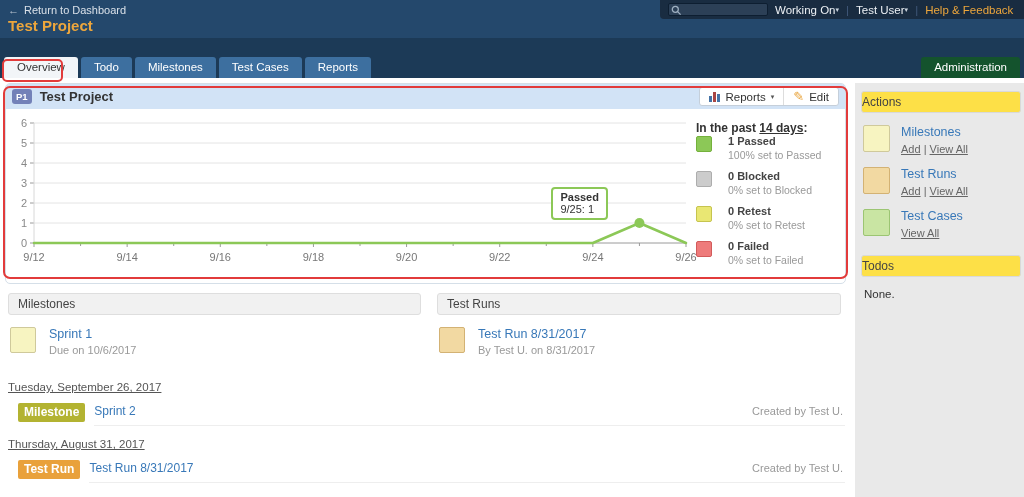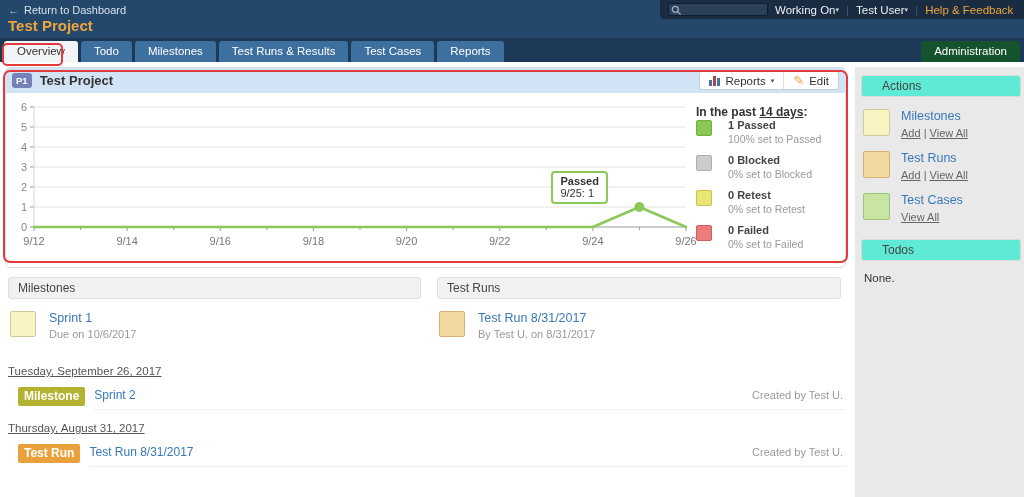--- a/index.html
+++ b/index.html
@@ -15,21 +15,21 @@
   .searchbox { position:relative; width:100px; height:13px; }
   .searchbox input { width:100px; height:13px; background:#2C4057; border:1px solid #0D1E31; border-radius:2px;
                      color:#DDE5EC; font-size:10px; padding:0 3px 0 14px; outline:none; }
   .searchbox svg { position:absolute; left:3px; top:2px; }
   .util-item { display:flex; align-items:center; gap:0; cursor:pointer; white-space:nowrap; }
   .util-sep { color:#41587A; }
   .caret { font-size:7px; position:relative; top:0px; color:#C9D3DE; }
   .help { color:#EDA63C; }
 
   
-  .tabstrip { height:24px; background:#1C3A57; display:flex; align-items:flex-end; padding:0 4px; }
+  .tabstrip { height:40px; background:#1C3A57; display:flex; align-items:flex-end; padding:0 4px; }
   .tab { height:21px; line-height:21px; padding:0 13px; background:#3D6F9F; color:#fff; font-size:11.5px;
          border-radius:3px 3px 0 0; margin-right:3px; cursor:pointer; white-space:nowrap; }
   .tab.active { background:#F2F5F8; color:#333; }
   .tab.admin { margin-left:auto; margin-right:0; background:#14532d; }
 
   
   .content { position:relative; height:435px; background:#fff; }
   .annotation-tab { position:absolute; left:2px; top:-24px; width:61px; height:23px;
                     border:2px solid #E23B3B; border-radius:5px; z-index:9; pointer-events:none; }
   .annotation-panel { position:absolute; left:3px; top:3px; width:845px; height:193px;
@@ -87,21 +87,21 @@
   .act-row { display:flex; align-items:flex-start; margin-top:8px; }
   .badge { min-width:50px; text-align:center; font-size:12px; font-weight:bold; color:#fff;
            padding:2px 6px 3px 6px; border-radius:2px; margin-left:10px; white-space:nowrap; }
   .act-row-content { flex:1; display:flex; justify-content:space-between; align-items:baseline;
                      margin-left:9px; border-bottom:1px solid #EEE; padding:1px 2px 7px 0; }
   .act-label { font-size:12px; color:#3878B8; cursor:pointer; }
   .act-meta { font-size:11px; color:#999; }
 
   
   .sidebar { position:absolute; right:0; top:0; width:169px; height:435px; background:#E9E9E9; padding:8px 3px 0 6px; }
-  .side-hdr { background:#5eead4; border:1px solid #D9D9D9; border-radius:3px; padding:3px 20px;
+  .side-hdr { background:#fde047; border:1px solid #D9D9D9; border-radius:3px; padding:3px 0;
               font-size:12px; color:#444; }
   .side-item { display:flex; gap:11px; margin:12px 0 12px 2px; }
   .side-icon { width:27px; height:27px; border:1px solid; border-radius:2px; flex:none; }
   .side-label { font-size:12.5px; color:#3878B8; cursor:pointer; }
   .side-links { font-size:11px; color:#666; margin-top:4px; }
   .side-links .lnk { text-decoration:underline; cursor:pointer; }
   .todos-hdr { margin-top:16px; }
   .todos-empty { font-size:11.5px; color:#333; margin:11px 0 0 3px; }
   svg { display:block; }
 </style>
@@ -137,21 +137,20 @@
 
     </div>
 
   </div>
 </div>
 
 <div class="tabstrip">
   <div class="tab active">Overview</div>
   <div class="tab">Todo</div>
   <div class="tab">Milestones</div>
-  <div class="tab">Test Runs &amp; Results</div>
   <div class="tab">Test Cases</div>
   <div class="tab">Reports</div>
   <div class="tab admin">Administration</div>
 </div>
 
 <div class="content">
   <div class="annotation-tab"></div>
   <div class="annotation-panel"></div>
 
   <div class="main-col">

